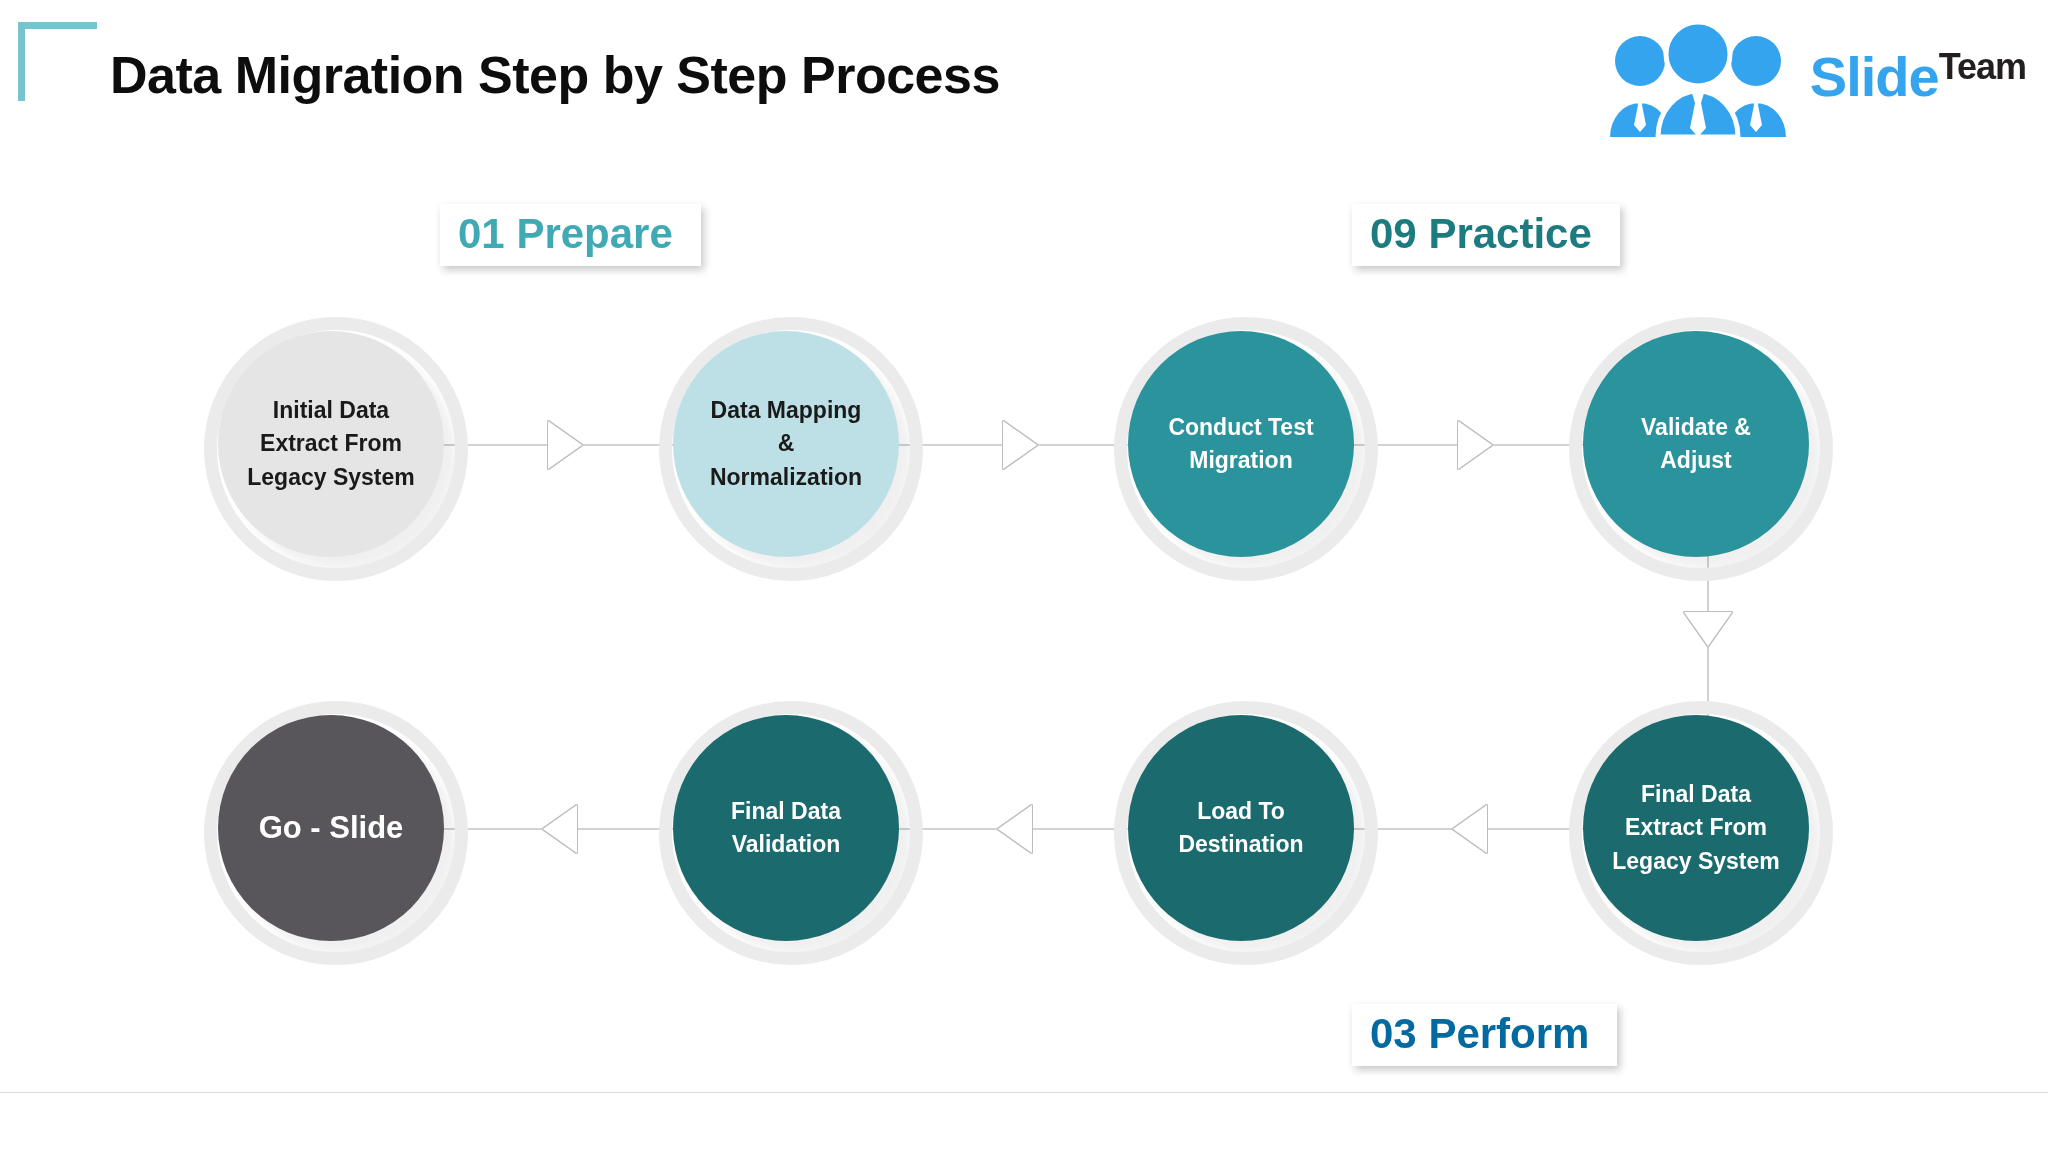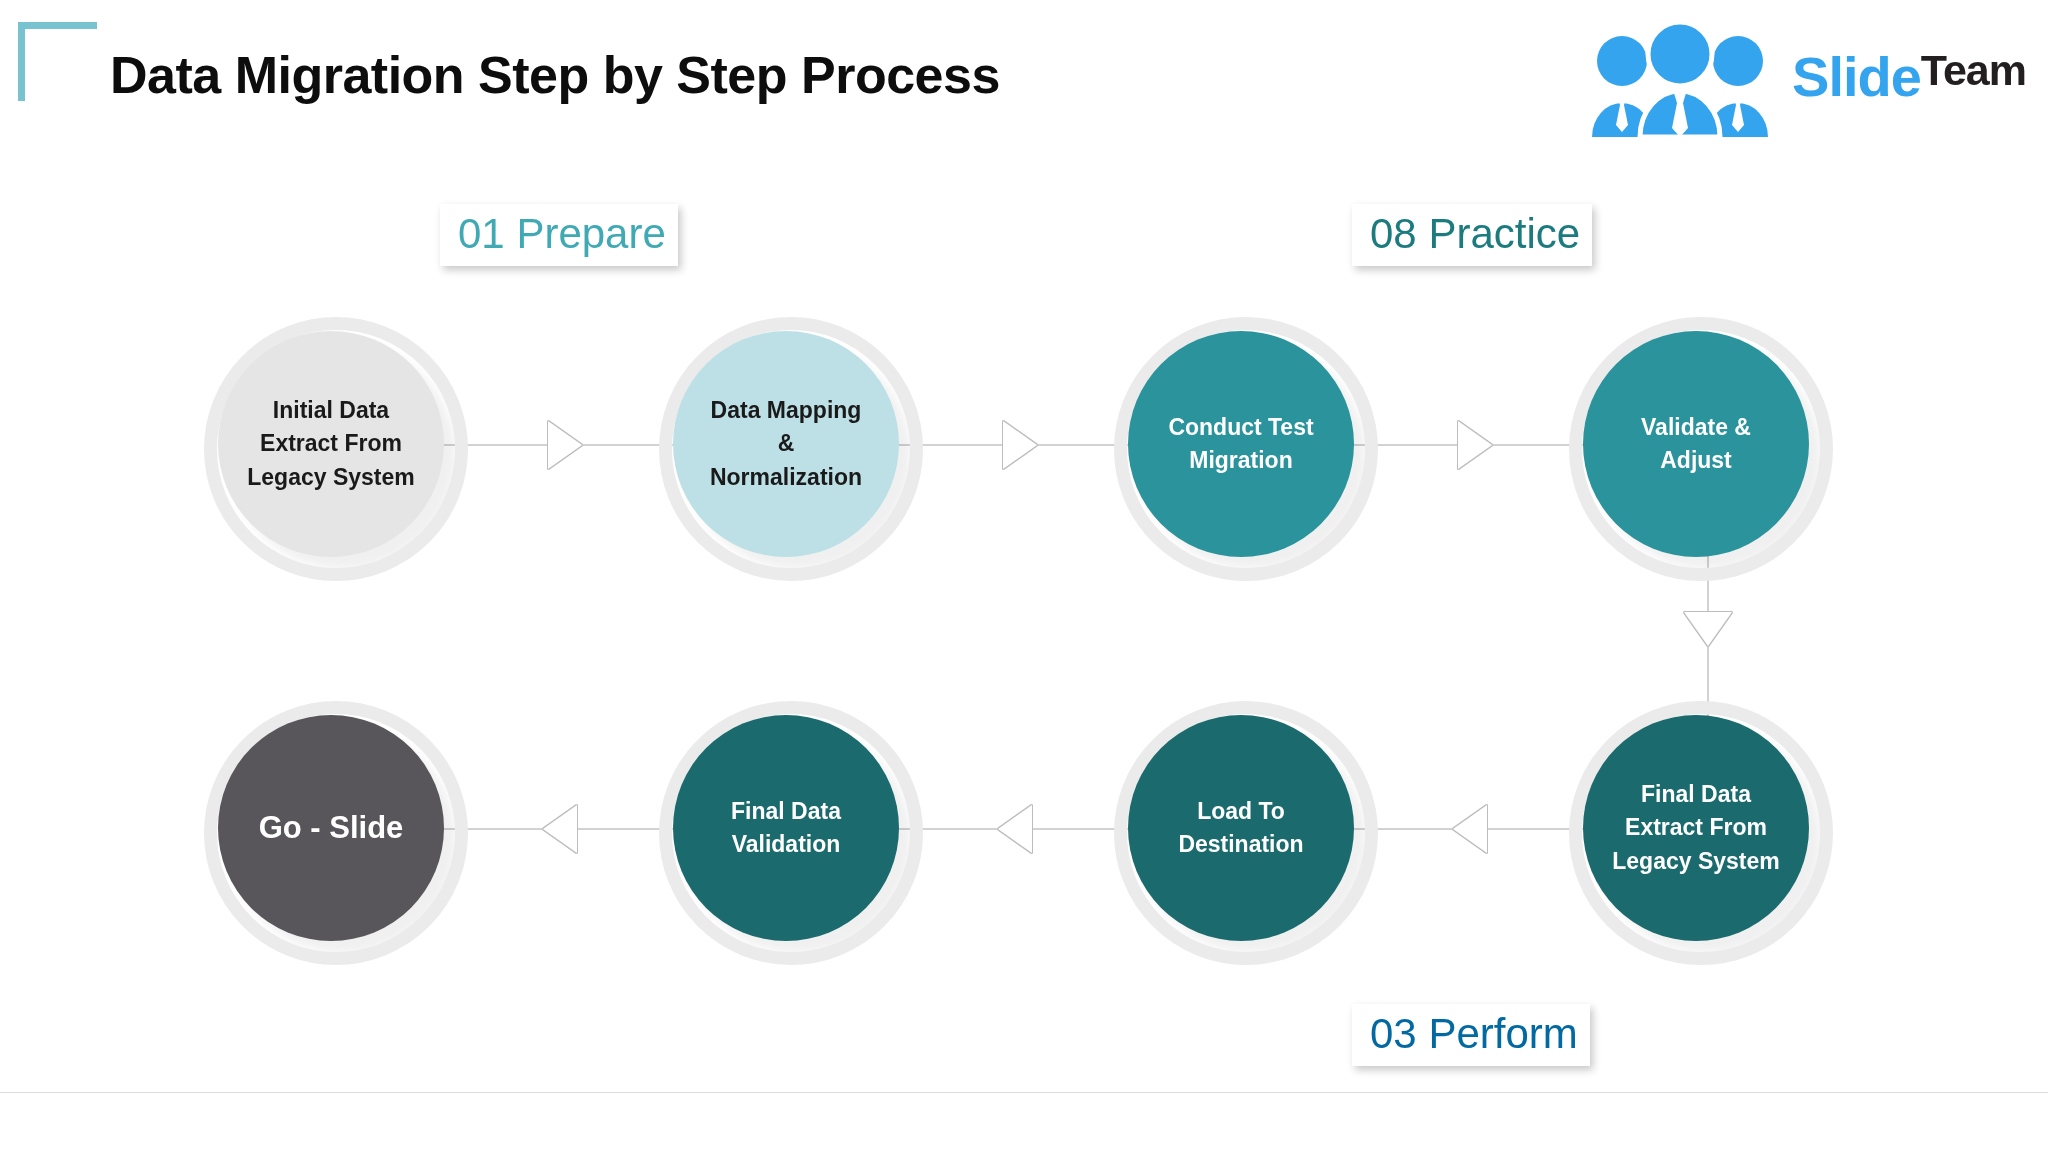--- a/index.html
+++ b/index.html
@@ -56,42 +56,42 @@
     line-height: 0.96;
     padding-bottom: 4px;
   }
   .logo-slide {
     font-size: 56px;
     font-weight: bold;
     color: #35A4EE;
     letter-spacing: -1px;
   }
   .logo-team {
-    font-size: 43px;
+    font-size: 36px;
     font-weight: bold;
     color: #231F20;
     letter-spacing: -1px;
   }
 
   
   .stage {
     position: absolute;
     left: 0; top: 0;
     width: 2048px;
     height: 1152px;
   }
 
   
   .step-label {
     position: absolute;
     background: #ffffff;
     box-shadow: 3px 4px 8px rgba(0,0,0,0.22);
-    padding: 8px 12px 10px 18px;
+    padding: 8px 28px 10px 18px;
     font-size: 42px;
-    font-weight: normal;
+    font-weight: bold;
     white-space: nowrap;
     line-height: 1.05;
   }
   .step-label.s1 { left: 440px;  top: 204px; color: #3FA9B4; }
   .step-label.s2 { left: 1352px; top: 204px; color: #1C7B7E; }
   .step-label.s3 { left: 1352px; top: 1004px; color: #0369a1; }
 
   
   .node {
     position: absolute;
@@ -209,21 +209,21 @@
   </svg>
   <div class="logo-words">
     <div class="logo-slide">Slide</div>
     <div class="logo-team">Team</div>
   </div>
 </div>
 
 <div class="stage">
 
   <div class="step-label s1">01 Prepare</div>
-  <div class="step-label s2">08 Practice</div>
+  <div class="step-label s2">09 Practice</div>
   <div class="step-label s3">03 Perform</div>
 
   <div class="conn-h" style="left:443px; top:444px; width:233px;"></div>
   <div class="arrow-r" style="left:548px; top:421px;"></div>
 
   <div class="conn-h" style="left:898px; top:444px; width:233px;"></div>
   <div class="arrow-r" style="left:1003px; top:421px;"></div>
 
   <div class="conn-h" style="left:1353px; top:444px; width:233px;"></div>
   <div class="arrow-r" style="left:1458px; top:421px;"></div>

